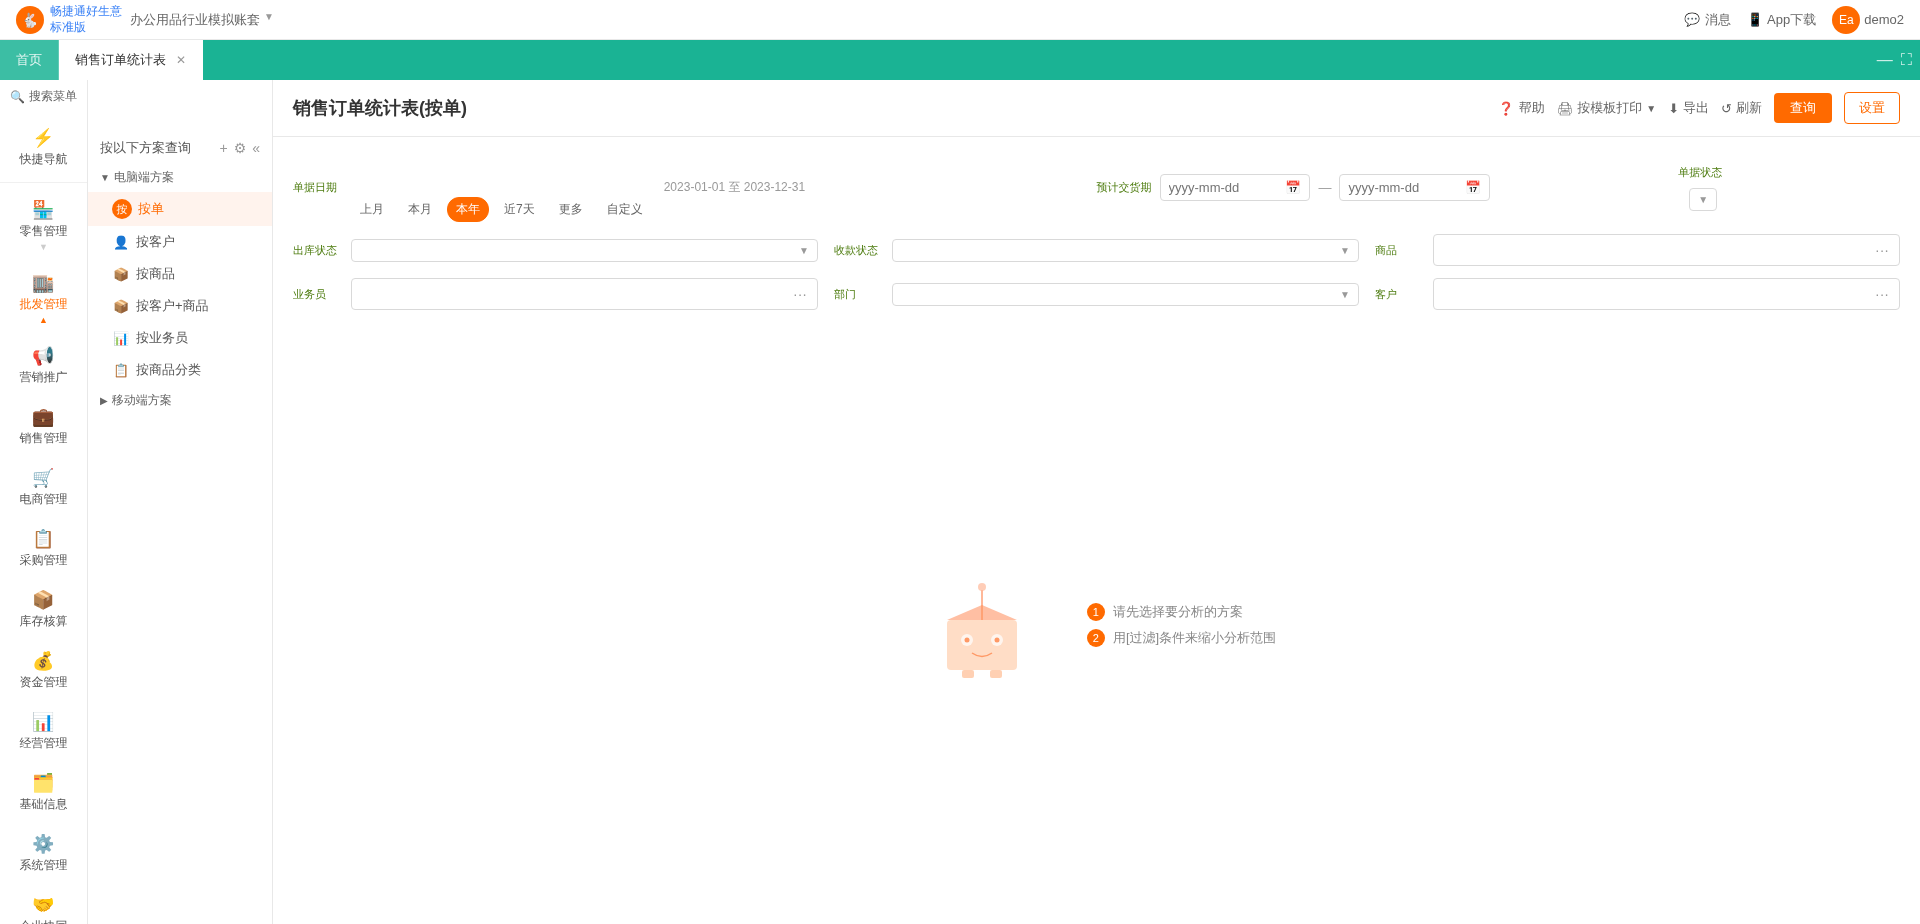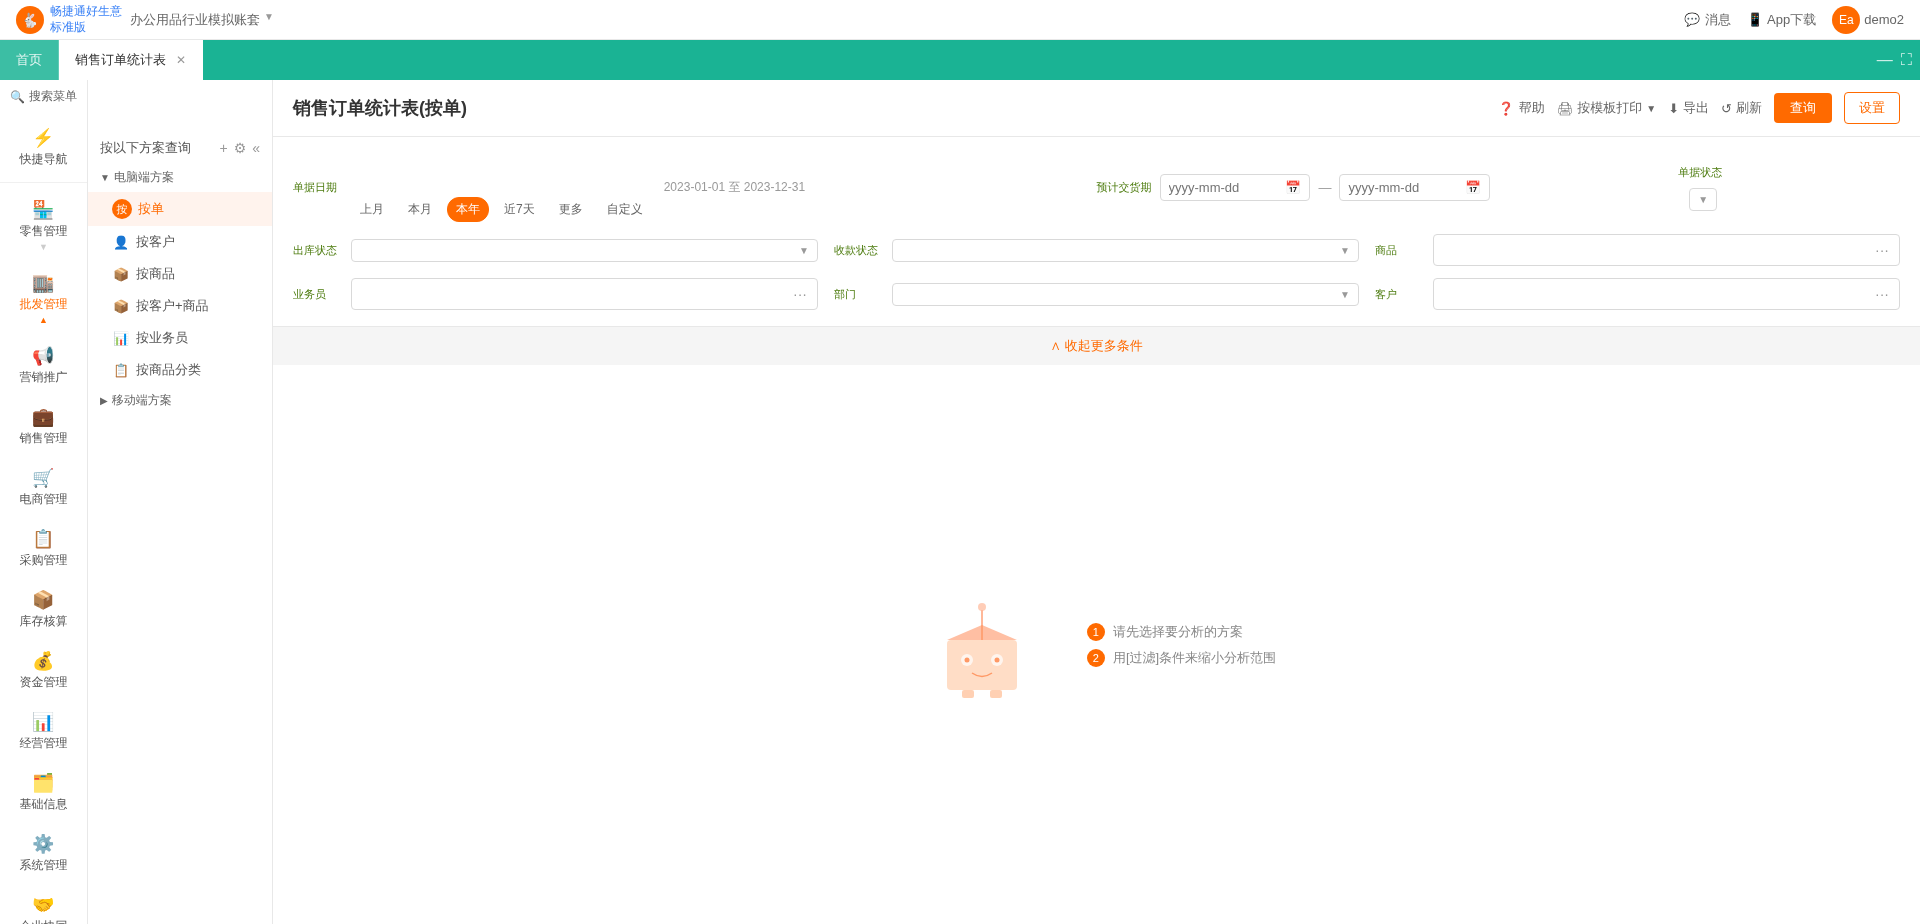--- a/index.html
+++ b/index.html
@@ -605,24 +605,20 @@
           <div class="filter-item">
             <span class="filter-label">客户</span>
             <div class="filter-control" style="flex:1;">
               <input type="text" style="">
               <span class="ellipsis-btn">···</span>
             </div>
           </div>
         </div>
       </div>
 
-      <div class="collapse-row">
-        <span>∧</span>
-        <span>收起更多条件</span>
-      </div>
 
       <div class="empty-area">
         <div style="display:flex; gap:40px; align-items:center;">
 
           <div style="position:relative; width:130px; height:110px;">
             <svg width="130" height="110" viewBox="0 0 130 110" fill="none" xmlns="http://www.w3.org/2000/svg">
 
               <rect x="30" y="50" width="70" height="50" rx="4" fill="#ffd4b8" opacity="0.8"></rect>
 
               <path d="M30 50 L65 35 L100 50" fill="#ffb899" opacity="0.9"></path>

